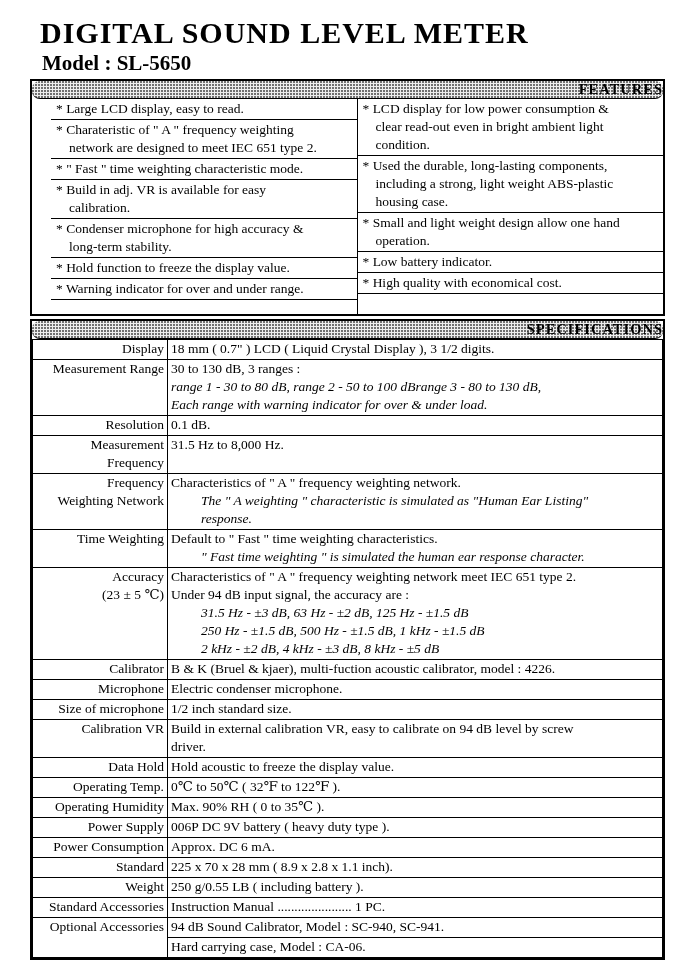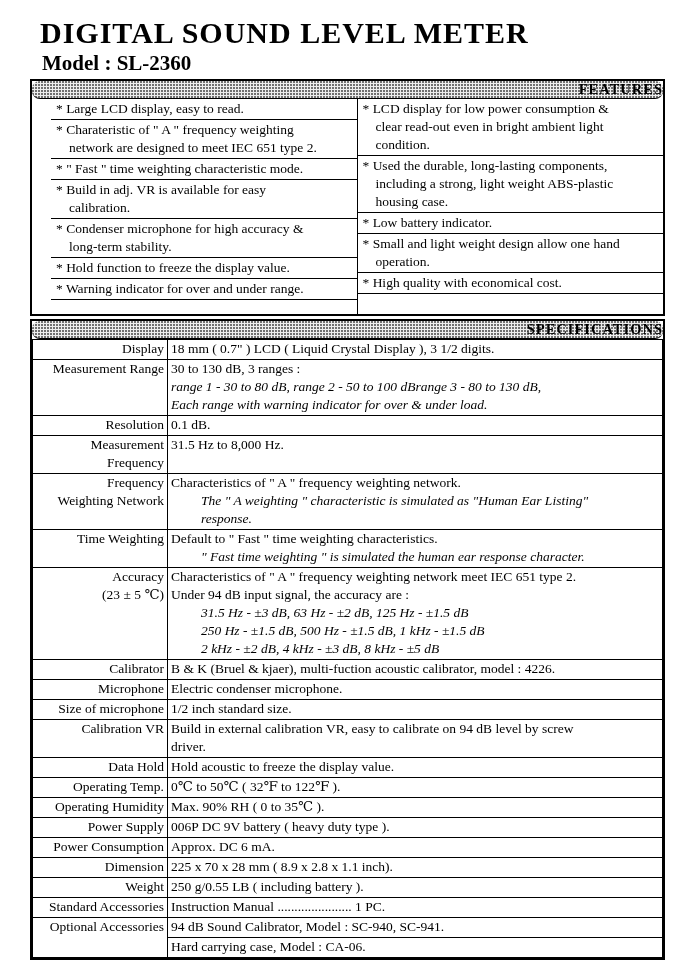--- a/index.html
+++ b/index.html
@@ -67,21 +67,21 @@
   .ln { white-space:pre-line; }
   .ln-i { font-style:italic; }
   .ln-bi { font-style:italic; font-weight:normal; }
   .ind { margin-left:30px; }
 </style>
 </head>
 <body>
 
 <div class="page">
   <div class="title">DIGITAL SOUND LEVEL METER</div>
-  <div class="model">Model : SL-2360</div>
+  <div class="model">Model : SL-5650</div>
 
   <div class="content">
 
     <div class="boxed">
       <div class="section-bar">FEATURES</div>
       <div class="feat-cols">
         <div class="feat-col left">
             <div class="feat-item">* Large LCD display, easy to read.</div>
             <div class="feat-item">* Charateristic of " A " frequency weighting
 network are designed to meet IEC 651 type 2.</div>
@@ -94,23 +94,23 @@
             <div class="feat-item">* Warning indicator for over and under range.</div>
             <div class="feat-filler"></div>
           </div>
         <div class="feat-col right">
             <div class="feat-item">* LCD display for low power consumption &amp;
 clear read-out even in bright ambient light
 condition.</div>
             <div class="feat-item">* Used the durable, long-lasting components,
 including a strong, light weight ABS-plastic
 housing case.</div>
-            <div class="feat-item">* Low battery indicator.</div>
             <div class="feat-item">* Small and light weight design allow one hand
 operation.</div>
+            <div class="feat-item">* Low battery indicator.</div>
             <div class="feat-item">* High quality with economical cost.</div>
             <div class="feat-filler"></div>
           </div>
       </div>
     </div>
 
     <div class="boxed spec-wrap">
       <div class="section-bar">SPECIFICATIONS</div>
       <table class="specs">
         <tbody>
@@ -217,21 +217,21 @@
                 <div class="ln ln-n">006P DC 9V battery ( heavy duty type ).</div>
               </td>
             </tr>
             <tr>
               <td class="label">Power Consumption</td>
               <td class="value">
                 <div class="ln ln-n">Approx. DC 6 mA.</div>
               </td>
             </tr>
             <tr>
-              <td class="label">Dimension</td>
+              <td class="label">Standard</td>
               <td class="value">
                 <div class="ln ln-n">225 x 70 x 28 mm ( 8.9 x 2.8 x 1.1 inch).</div>
               </td>
             </tr>
             <tr>
               <td class="label">Weight</td>
               <td class="value">
                 <div class="ln ln-n">250 g/0.55 LB ( including battery ).</div>
               </td>
             </tr>

